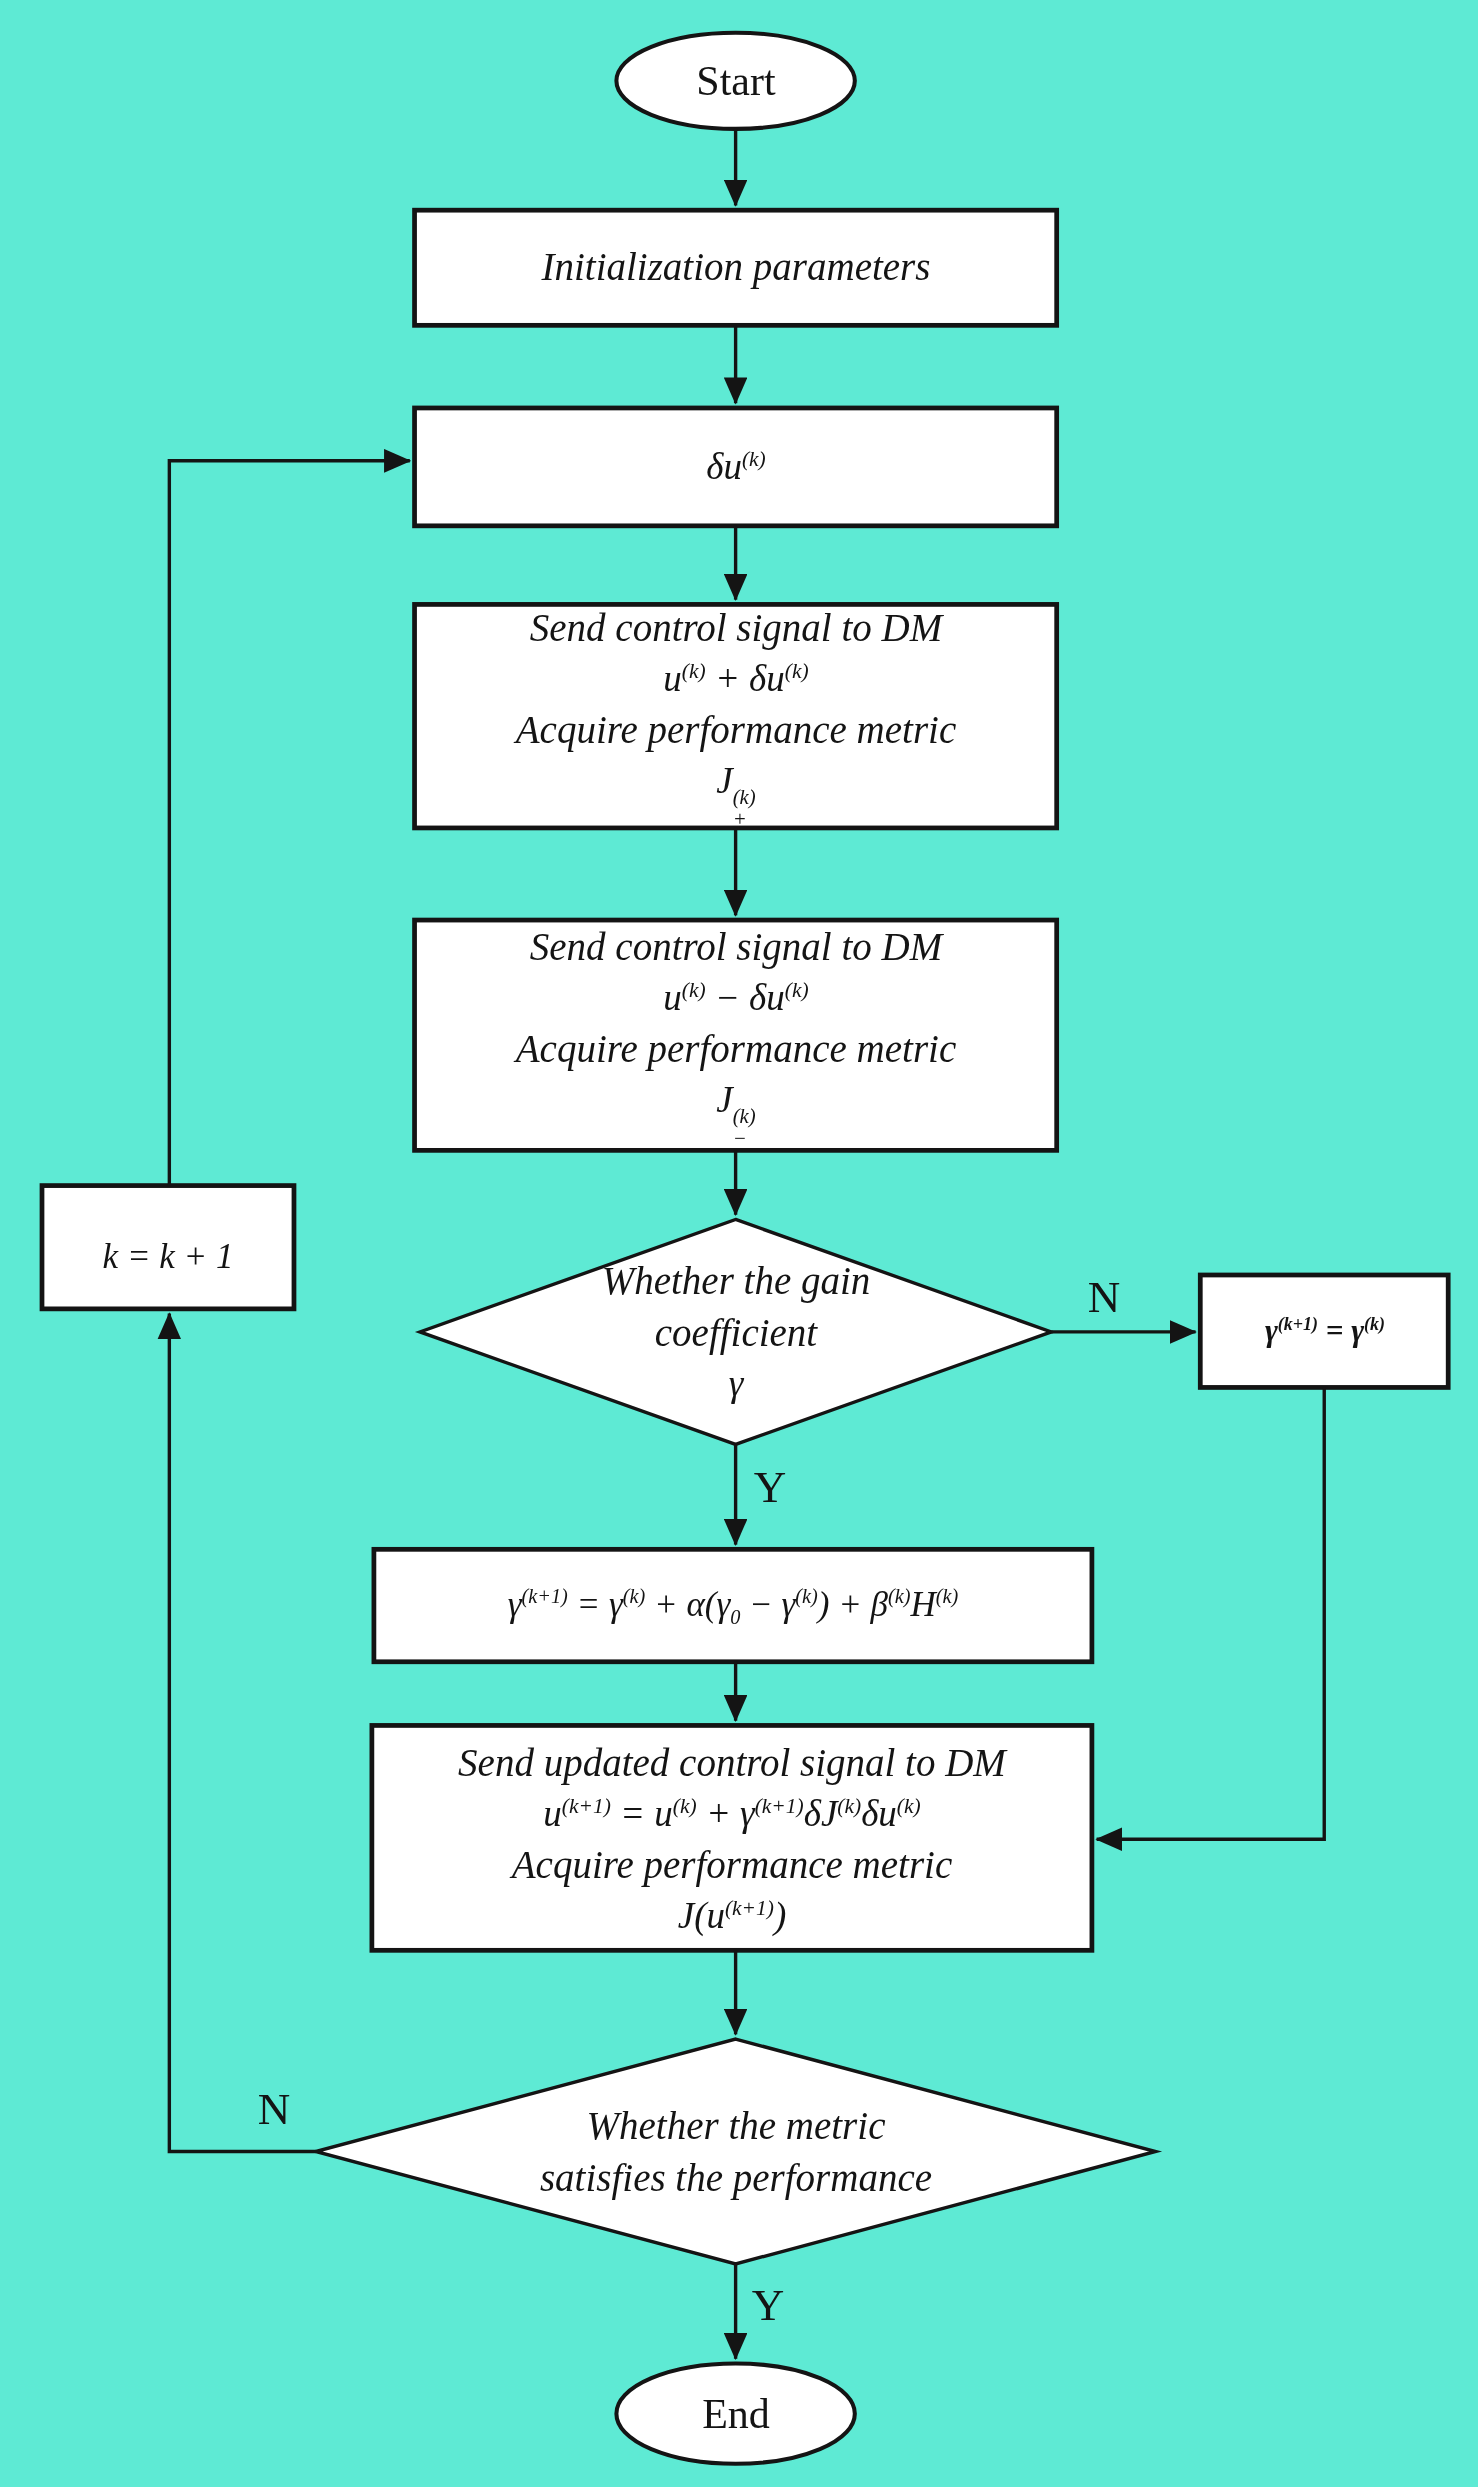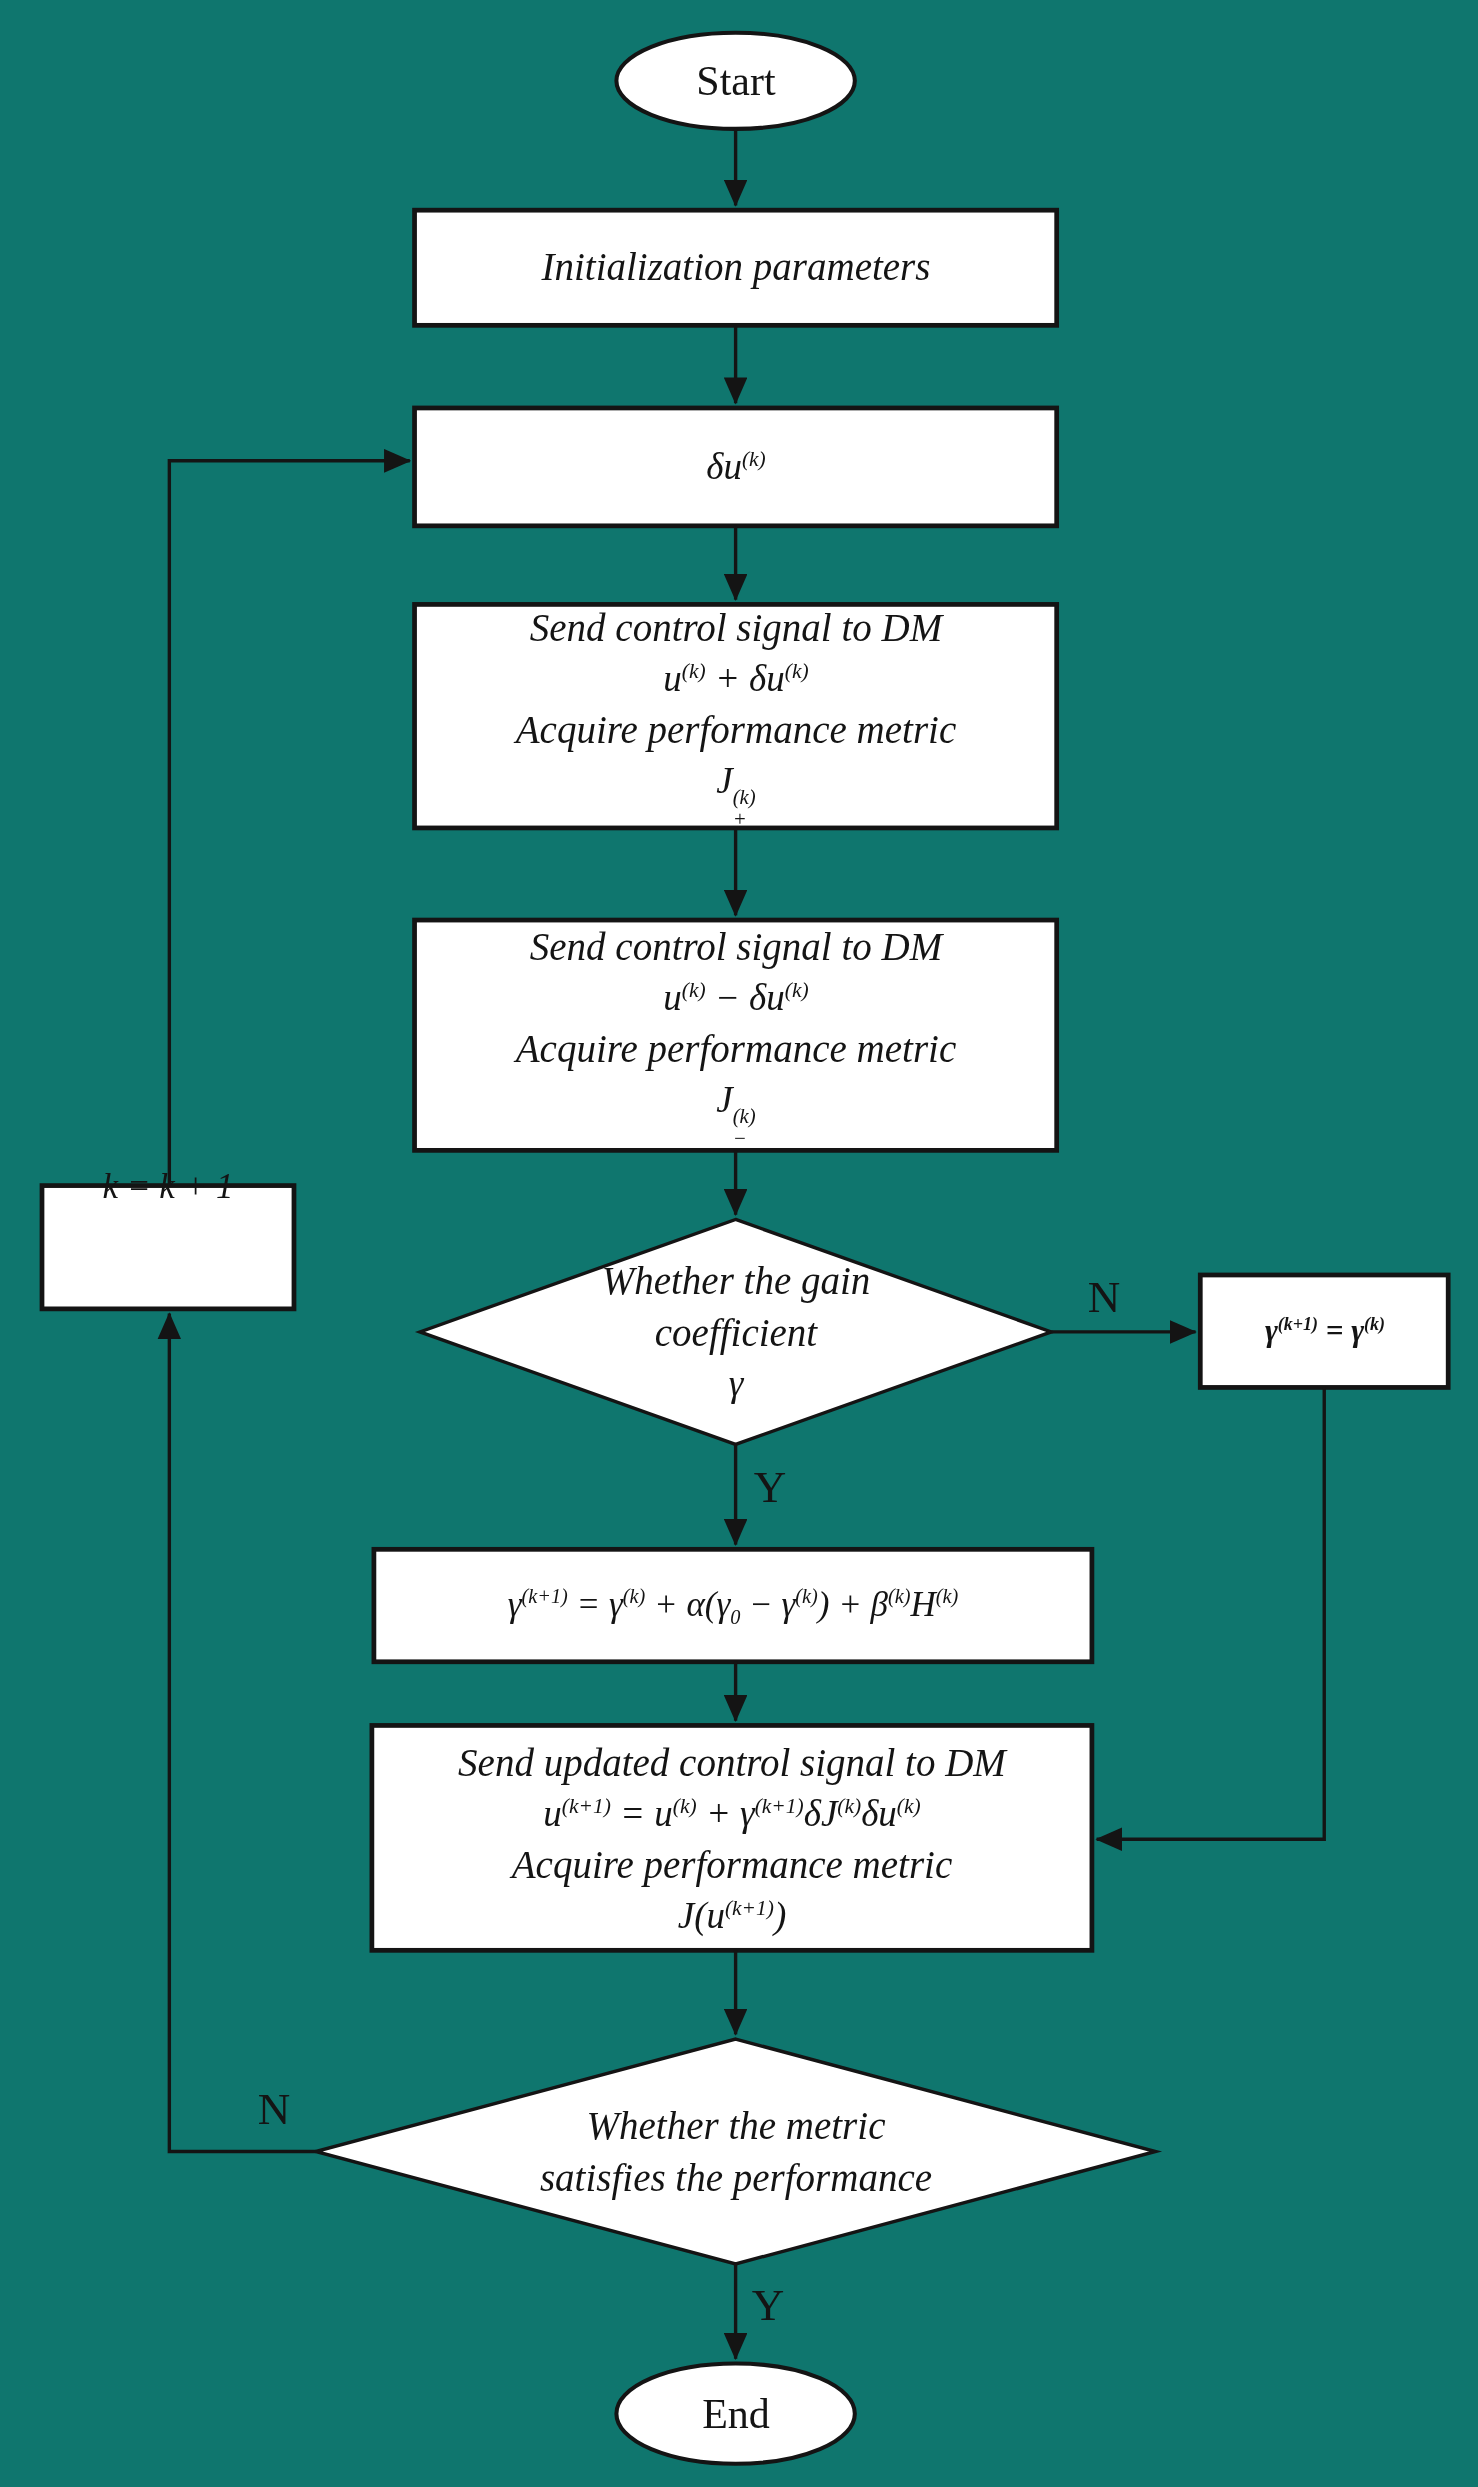--- a/index.html
+++ b/index.html
@@ -1,19 +1,19 @@
 <!DOCTYPE html>
 <html style="font-size:11px"><head>
 <meta charset="utf-8">
 <style>
   html,body{margin:0;padding:0;background:#ffffff;}
   #canvas{
     position:relative;
     width:1478px;height:2487px;
-    background:#0f766e;
+    background:#5eead4;
     font-family:"Liberation Serif","DejaVu Serif",serif;
     color:#141414;
     overflow:hidden;
   }
   #wires{position:absolute;left:0;top:0;}
   .node-text{
     position:absolute;
     display:flex;flex-direction:column;
     align-items:center;justify-content:center;
     text-align:center;
@@ -129,21 +129,21 @@
     <div class="math">u<sup>(k+1)</sup> = u<sup>(k)</sup> + γ<sup>(k+1)</sup>δJ<sup>(k)</sup>δu<sup>(k)</sup></div>
     <div class="line title">Acquire performance metric</div>
     <div class="math">J(u<sup>(k+1)</sup>)</div>
   </div>
 
   <div class="node-text" style="left:465px;top:2084px;width:542px;height:136px;">
     <div class="line title">Whether the metric</div>
     <div class="line title">satisfies the performance</div>
   </div>
 
-  <div class="node-text" style="left:42px;top:1126px;width:252px;height:123px;text-align:right;">
+  <div class="node-text" style="left:42px;top:1196px;width:252px;height:123px;text-align:right;">
     <div class="math math-sm">k = k + 1</div>
   </div>
 
   <div class="node-text big" style="left:617px;top:2364px;width:238px;height:100px;">
     <div class="line">End</div>
   </div>
 
   <div class="edge-label" style="left:1077px;top:1272px;width:54px;height:49px;">N</div>
   <div class="edge-label" style="left:743px;top:1461px;width:54px;height:51px;">Y</div>
   <div class="edge-label" style="left:247px;top:2084px;width:54px;height:49px;">N</div>

